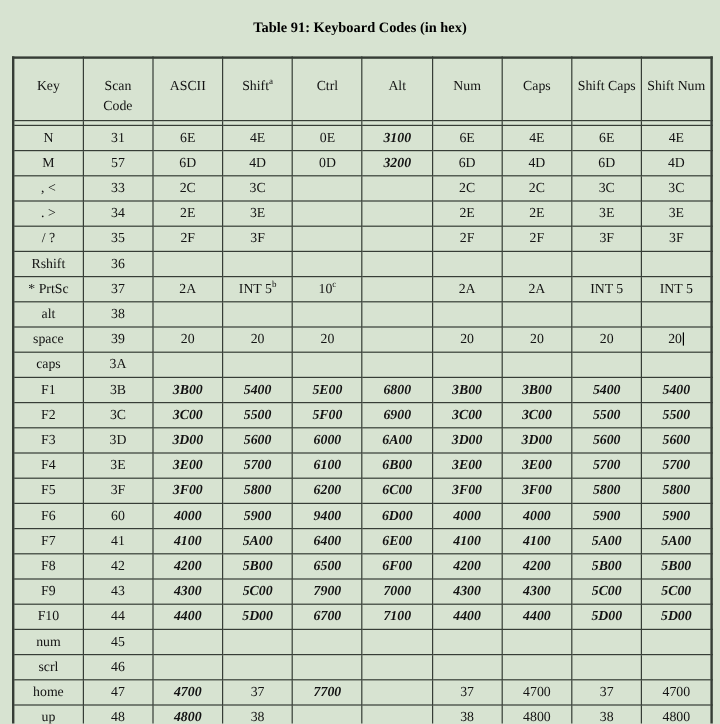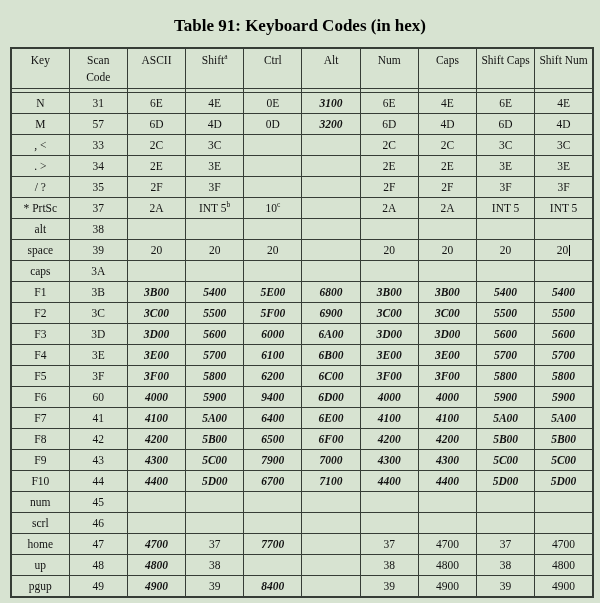--- a/index.html
+++ b/index.html
@@ -8,35 +8,35 @@
     --fg:#121212;
   }
   html,body{margin:0;padding:0;}
   body{
     width:600px;height:603px;overflow:hidden;position:relative;
     background:var(--bg);color:var(--fg);
     font-family:"Liberation Serif",serif;
   }
   .title{
     position:absolute;top:16px;left:0;width:600px;margin:0;
-    text-align:center;font-size:17px;font-weight:bold;color:#000;
+    text-align:center;font-size:12px;font-weight:bold;color:#000;
   }
   table.codes{
     position:absolute;left:10px;top:47px;width:584px;
     border-collapse:collapse;table-layout:fixed;
     border:2px solid var(--bc);
   }
   th,td{
     border:1px solid var(--bc);
     text-align:center;padding:0;overflow:hidden;
     font-weight:normal;
   }
   thead th{
     height:36px;vertical-align:top;
-    font-size:11.5px;line-height:1.45;padding-top:3px;
+    font-size:11.5px;line-height:1.45;padding-top:15px;
     white-space:pre-line;
   }
   tr.spacer td{height:3px;line-height:0;font-size:0;}
   tbody td{
     height:20px;line-height:20px;font-size:11.5px;white-space:nowrap;
   }
   td.em{font-style:italic;font-weight:bold;}
   sup{font-size:7.5px;line-height:0;vertical-align:super;}
   .caret{
     display:inline-block;width:1px;height:11px;background:#000;
@@ -131,20 +131,32 @@
         <td>2F</td>
         <td>3F</td>
         <td></td>
         <td></td>
         <td>2F</td>
         <td>2F</td>
         <td>3F</td>
         <td>3F</td>
       </tr>
       <tr>
+        <td>Rshift</td>
+        <td>36</td>
+        <td></td>
+        <td></td>
+        <td></td>
+        <td></td>
+        <td></td>
+        <td></td>
+        <td></td>
+        <td></td>
+      </tr>
+      <tr>
         <td>* PrtSc</td>
         <td>37</td>
         <td>2A</td>
         <td>INT 5<sup>b</sup></td>
         <td>10<sup>c</sup></td>
         <td></td>
         <td>2A</td>
         <td>2A</td>
         <td>INT 5</td>
         <td>INT 5</td>

